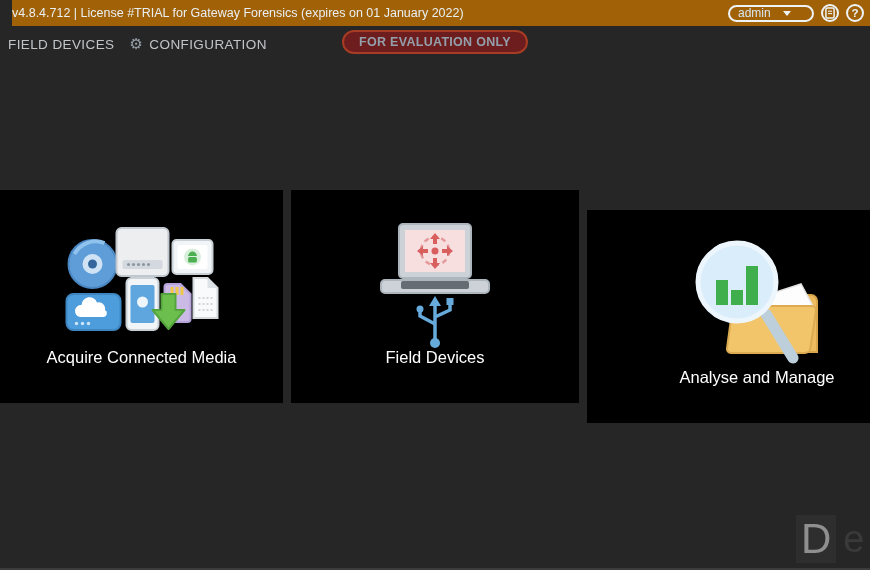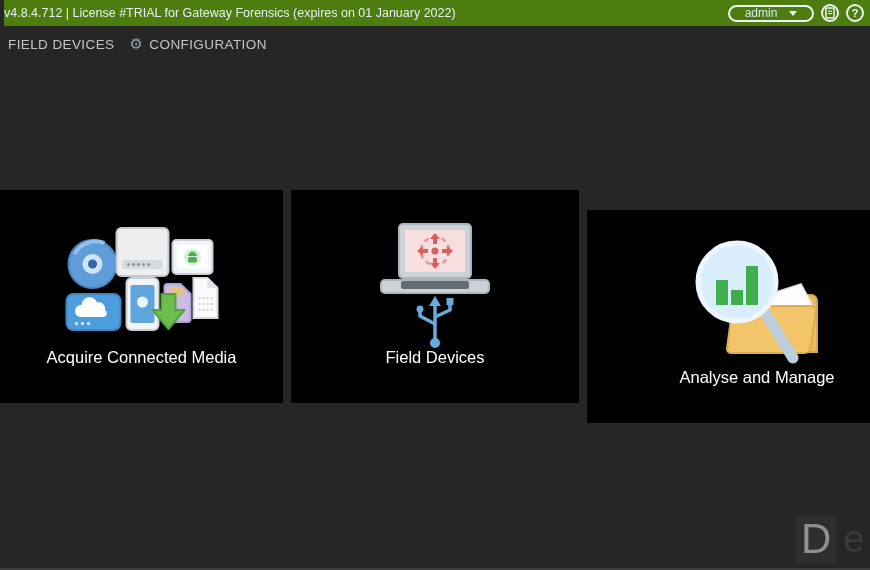--- a/index.html
+++ b/index.html
@@ -3,33 +3,33 @@
 <meta charset="utf-8">
 <style>
   * { margin:0; padding:0; box-sizing:border-box; }
   html,body { background:#1a1a1a; }
   .app {
     position:relative; width:870px; height:570px; overflow:hidden;
     background:#262626; font-family:"Liberation Sans", sans-serif;
   }
   
   .topbar {
-    position:absolute; top:0; left:4px; right:0; height:26px;
-    background:#4d7c0f; display:flex; align-items:center;
+    position:absolute; top:0; left:12px; right:0; height:26px;
+    background:#a16207; display:flex; align-items:center;
   }
   .license {
     color:#e9eff3; font-size:12.5px; white-space:nowrap; margin-left:-3px; padding-left:3px;
   }
   .topbar-right {
     position:absolute; right:6px; top:0; height:26px;
     display:flex; align-items:center; gap:7px;
   }
   .admin-pill {
     height:17px; min-width:86px; border:2px solid #eef3f6; border-radius:10px;
-    display:flex; align-items:center; justify-content:center; gap:12px;
+    display:flex; align-items:center; gap:12px;
     color:#d6e6f1; font-size:12px; padding:0 8px; cursor:pointer;
   }
   .chevron-down {
     width:0; height:0; border-left:4px solid transparent;
     border-right:4px solid transparent; border-top:5px solid #eef3f6;
   }
   .circle-btn {
     width:18px; height:18px; border:2px solid #eef3f6; border-radius:50%;
     display:flex; align-items:center; justify-content:center;
     color:#eef3f6; font-size:11.5px; font-weight:bold; cursor:pointer;
@@ -109,20 +109,21 @@
   <div class="nav">
     <div class="tab">
       <span>FIELD DEVICES</span>
     </div>
     <div class="tab">
       <span class="gear">⚙</span>
       <span>CONFIGURATION</span>
     </div>
   </div>
 
+  <div class="badge">FOR EVALUATION ONLY</div>
 
   <div class="card card-1">
     <svg class="card-icon" width="155" height="130" viewBox="0 0 155 130">
 
       <circle cx="28" cy="44" r="24" fill="#5e9dd8" stroke="#4a86c2" stroke-width="2"></circle>
       <path d="M10,34 A24,24 0 0,1 40,23" stroke="#8fc2ec" stroke-width="4" fill="none"></path>
       <circle cx="28" cy="44" r="10" fill="#cfe3f5"></circle>
       <circle cx="28" cy="44" r="4.5" fill="#35679e"></circle>
 
       <rect x="52" y="8" width="52" height="48" rx="5" fill="#eceef0" stroke="#c0c7ce" stroke-width="2"></rect>

